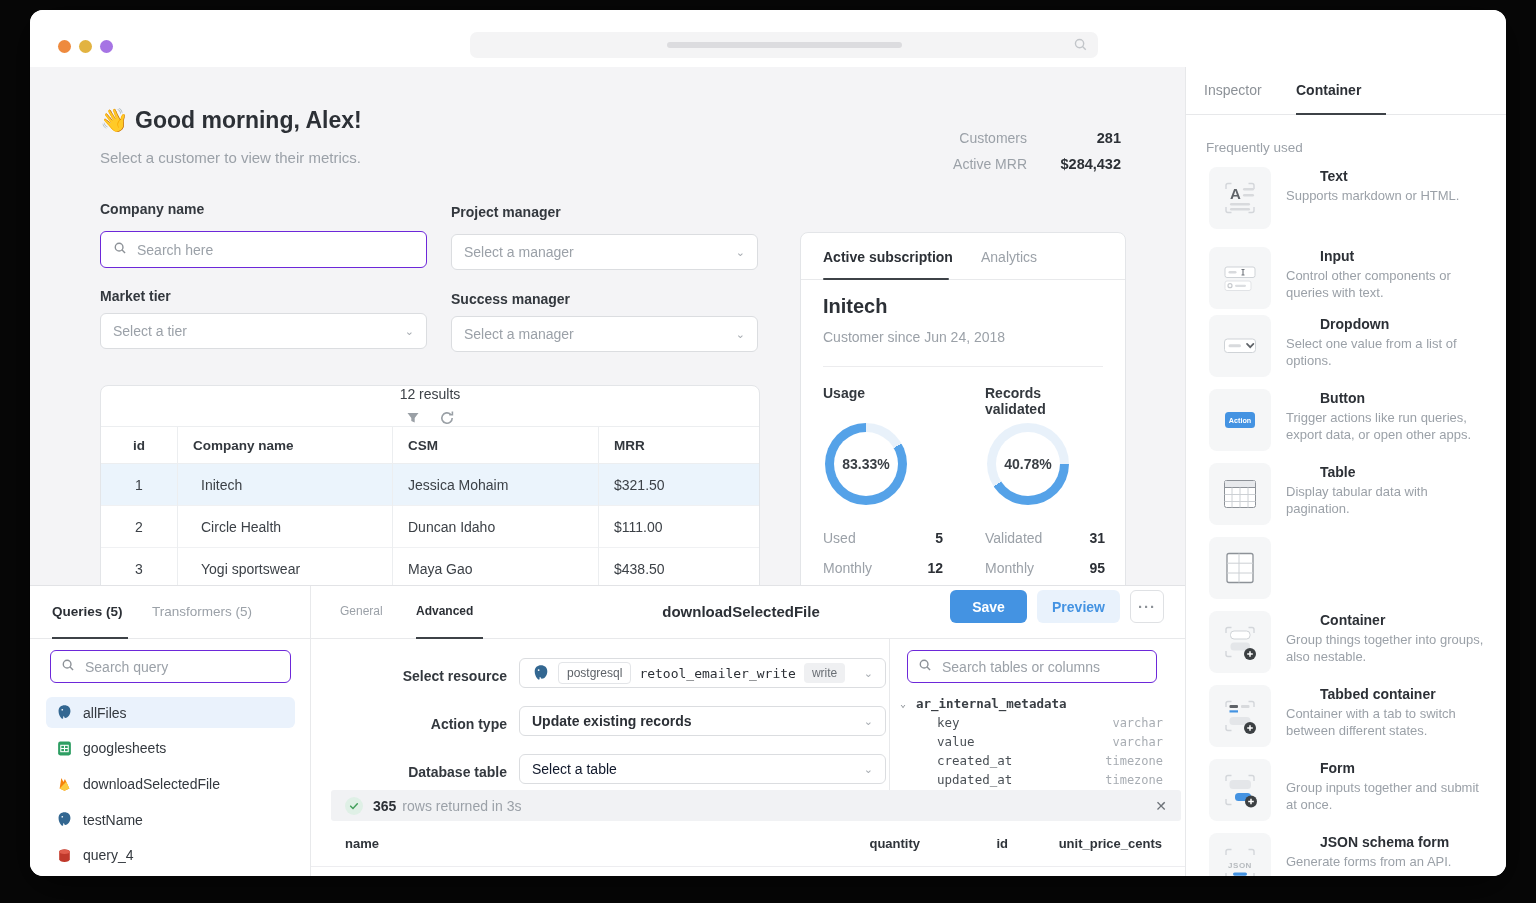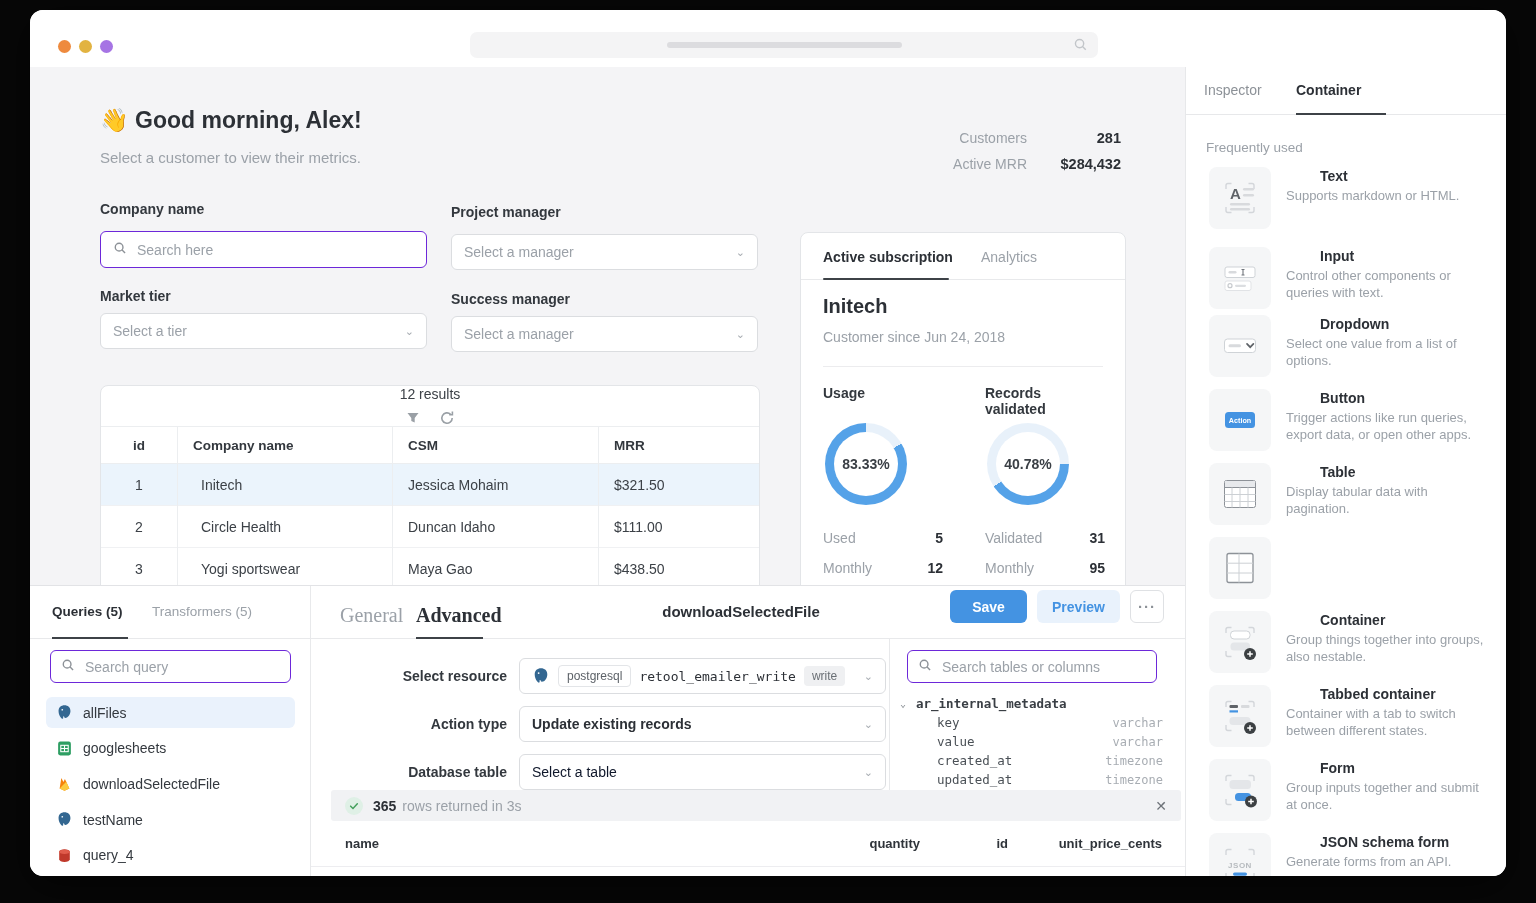--- a/index.html
+++ b/index.html
@@ -91,31 +91,31 @@
   .qp-tab.inactive{left:122px;color:#9ba1a8;}
   .qp-underline{position:absolute;left:22px;bottom:-1px;width:76px;height:2px;background:#3d4247;}
   .qp-search{left:20px;top:64px;width:241px;height:33px;padding:0 10px;gap:8px;}
   .q-item{position:absolute;left:16px;width:249px;height:31px;display:flex;align-items:center;gap:10px;padding:0 10px;box-sizing:border-box;border-radius:6px;cursor:pointer;}
   .q-item.selected{background:var(--selected_item,#EAF2FC);}
   .q-item .q-icon{width:17px;height:17px;display:flex;}
   .q-item .q-label{font-size:14px;color:#33383e;}
 
   .editor{position:absolute;left:281px;top:0;width:874px;height:291px;}
   .ed-head{position:relative;height:52px;border-bottom:1px solid #e8e9eb;}
-  .ed-tab{position:absolute;top:18px;font-size:20px;font-family:Liberation Serif, serif;}
+  .ed-tab{position:absolute;top:18px;font-size:12px;}
   .ed-tab.inactive{left:29px;color:#9ba1a8;}
   .ed-tab.active{left:105px;font-weight:bold;color:#2c3036;}
   .ed-underline{position:absolute;left:105px;bottom:-1px;width:67px;height:2px;background:#3d4247;}
   .ed-title{position:absolute;left:290px;top:17px;width:280px;text-align:center;font-size:15px;font-weight:bold;color:#2c3036;}
   .btn{position:absolute;top:4px;height:33px;border-radius:6px;font-size:14px;font-weight:bold;display:flex;align-items:center;justify-content:center;cursor:pointer;box-sizing:border-box;}
   .btn-save{left:639px;width:77px;background:var(--accent,#4493E2);color:#fff;}
   .btn-preview{left:726px;width:83px;background:var(--accent_soft,#E9F2FC);color:var(--accent,#4493E2);}
   .btn-more{left:819px;width:34px;background:#fff;border:1px solid #dfe1e4;color:#8c9197;font-size:15px;letter-spacing:1px;font-weight:bold;}
   .form-label{position:absolute;left:46px;width:150px;text-align:right;font-size:14px;font-weight:bold;color:#33383e;line-height:36px;}
-  .form-control{position:absolute;left:208px;width:367px;height:36px;background:#fff;border:1px solid #dbdde0;border-radius:6px;box-sizing:border-box;display:flex;align-items:center;padding:0 12px;gap:8px;}
+  .form-control{position:absolute;left:208px;width:367px;height:30px;background:#fff;border:1px solid #dbdde0;border-radius:6px;box-sizing:border-box;display:flex;align-items:center;padding:0 12px;gap:8px;}
   .form-control .grow{flex:1;}
   .res-badge{border:1px solid #e3e5e8;border-radius:4px;padding:3px 8px;font-size:12px;color:#5d6268;background:#fff;}
   .res-value{font-family:"DejaVu Sans Mono",monospace;font-size:13px;color:#2c3036;}
   .res-tag{background:#eff0f2;border-radius:4px;padding:3px 8px;font-size:12px;color:#6a6f75;}
   .control-value{font-size:14px;font-weight:bold;color:#2c3036;}
   .control-ph{font-size:14px;color:#0f172a;}
 
   .schema{position:absolute;left:578px;top:53px;width:296px;height:151px;border-left:1px solid #e8e9eb;box-sizing:border-box;overflow:hidden;}
   .schema-search{left:17px;top:11px;width:250px;height:33px;padding:0 10px;gap:8px;}
   .schema-tree{position:absolute;left:0;top:55px;width:100%;font-family:"DejaVu Sans Mono",monospace;}

